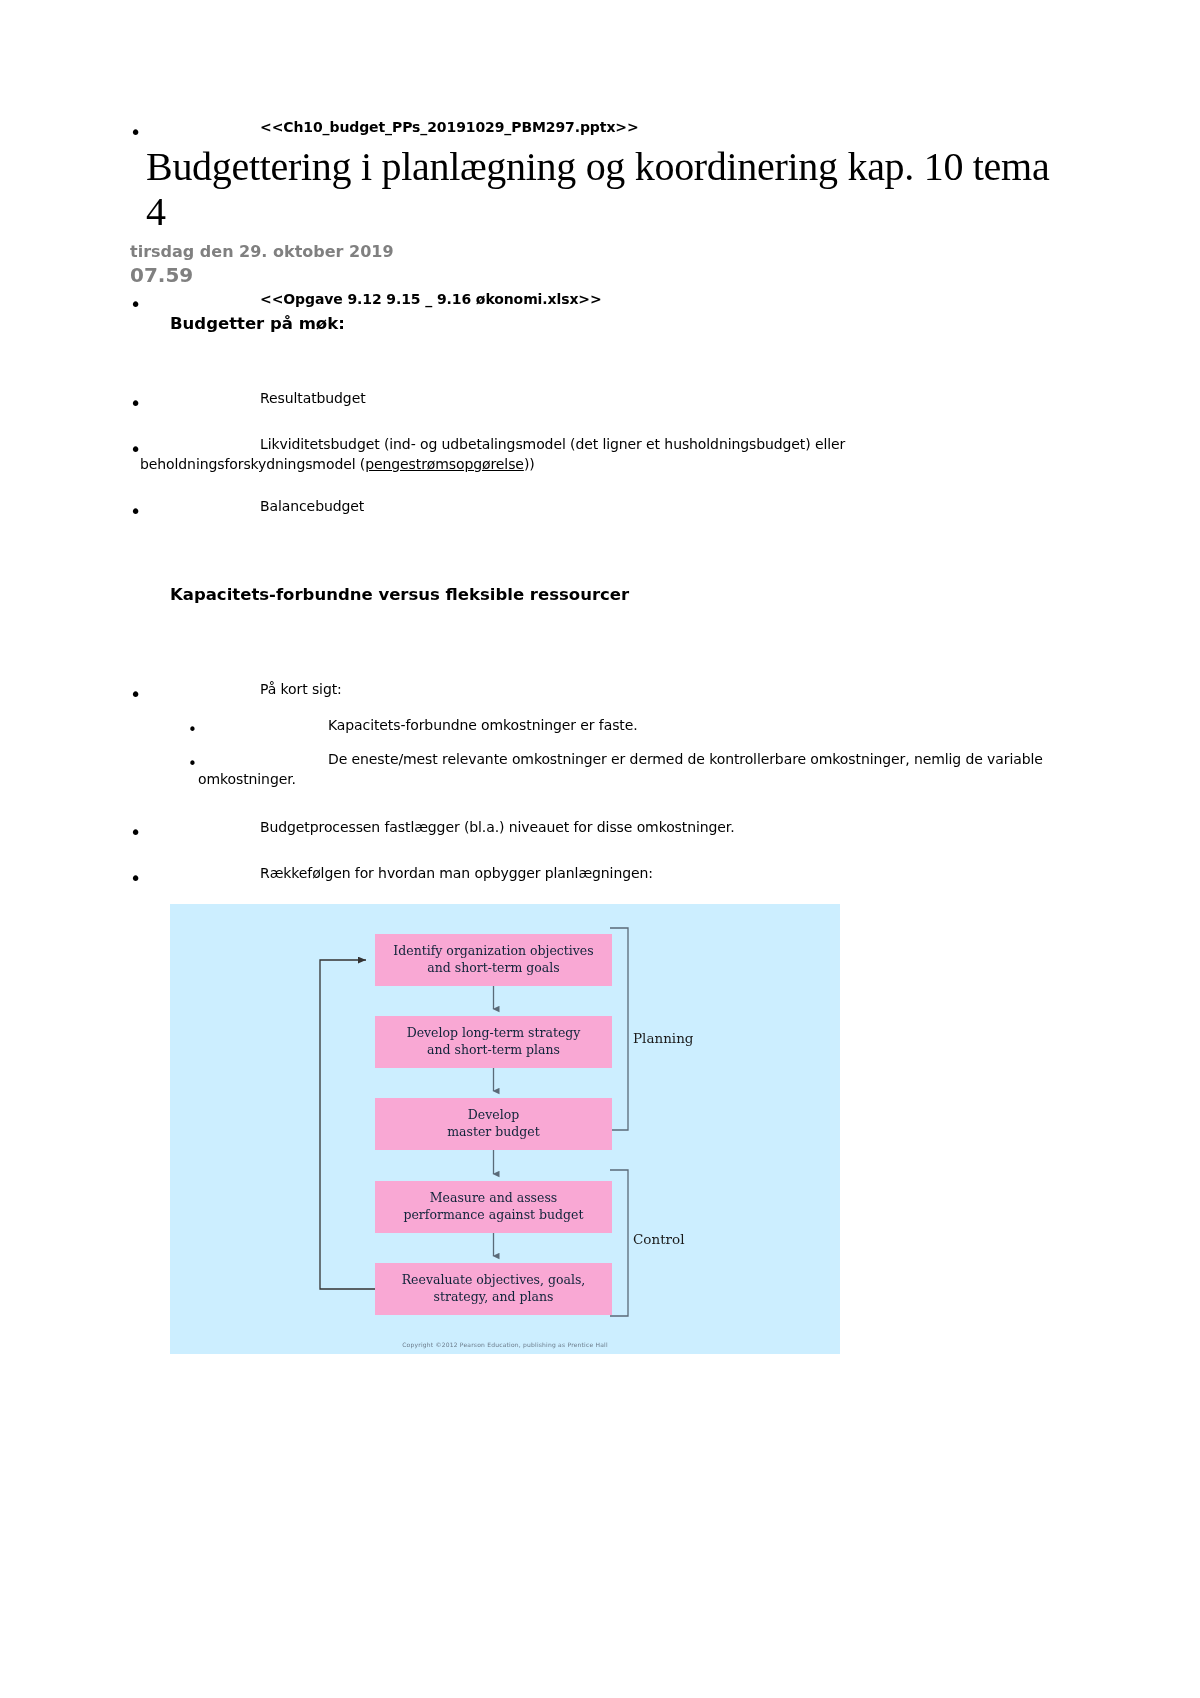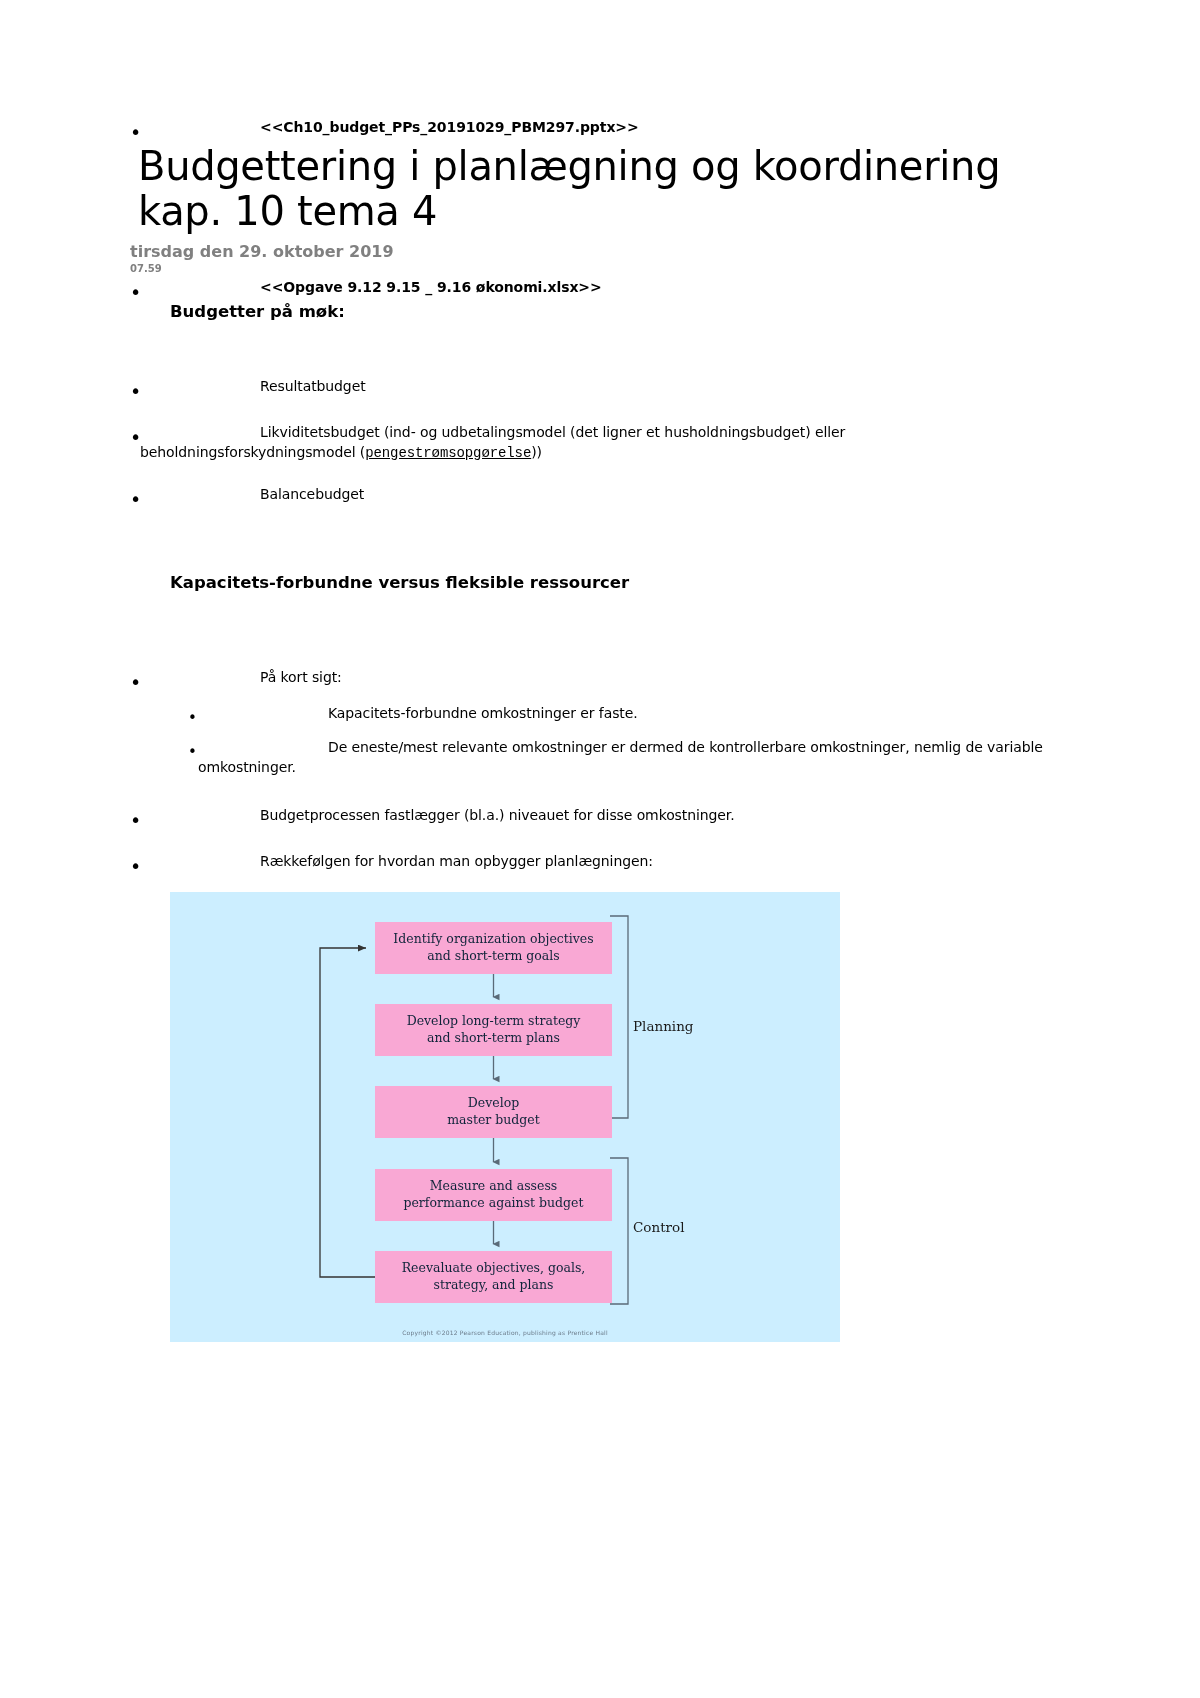--- a/index.html
+++ b/index.html
@@ -45,48 +45,49 @@
   }
   .indent-tab { display: inline-block; width: 120px; }
   .indent-tab-sm { display: inline-block; width: 130px; }
   .lvl2 { margin-left: 58px; }
 
   
   .doc-title {
     font-size: 40px;
     font-weight: 400;
     line-height: 1.13;
-    margin: 2px 0 0 8px;
+    margin: 2px 0 0 16px;
     letter-spacing: -0.3px;
+    font-family: Liberation Serif, serif;
   }
   .doc-date {
     color: #808080;
     font-size: 16px;
     font-weight: 700;
     line-height: 1.28;
     margin-top: 8px;
   }
   .doc-time {
     color: #808080;
-    font-size: 10px;
+    font-size: 20px;
     font-weight: 700;
     line-height: 1.28;
   }
   .bold { font-weight: 700; }
   .sub-bold {
     font-weight: 700;
     font-size: 16.5px;
     margin-left: 40px;
   }
   .section-head {
     font-weight: 700;
     font-size: 16.5px;
     margin-left: 40px;
   }
-  u { text-decoration: underline; font-family: Liberation Mono, monospace; }
+  u { text-decoration: underline; }
 
   .sp-12 { height: 12px; }
   .sp-22 { height: 22px; }
   .sp-28 { height: 28px; }
   .sp-56 { height: 56px; }
   .sp-64 { height: 64px; }
 
   
   .figure {
     margin-left: 40px;

